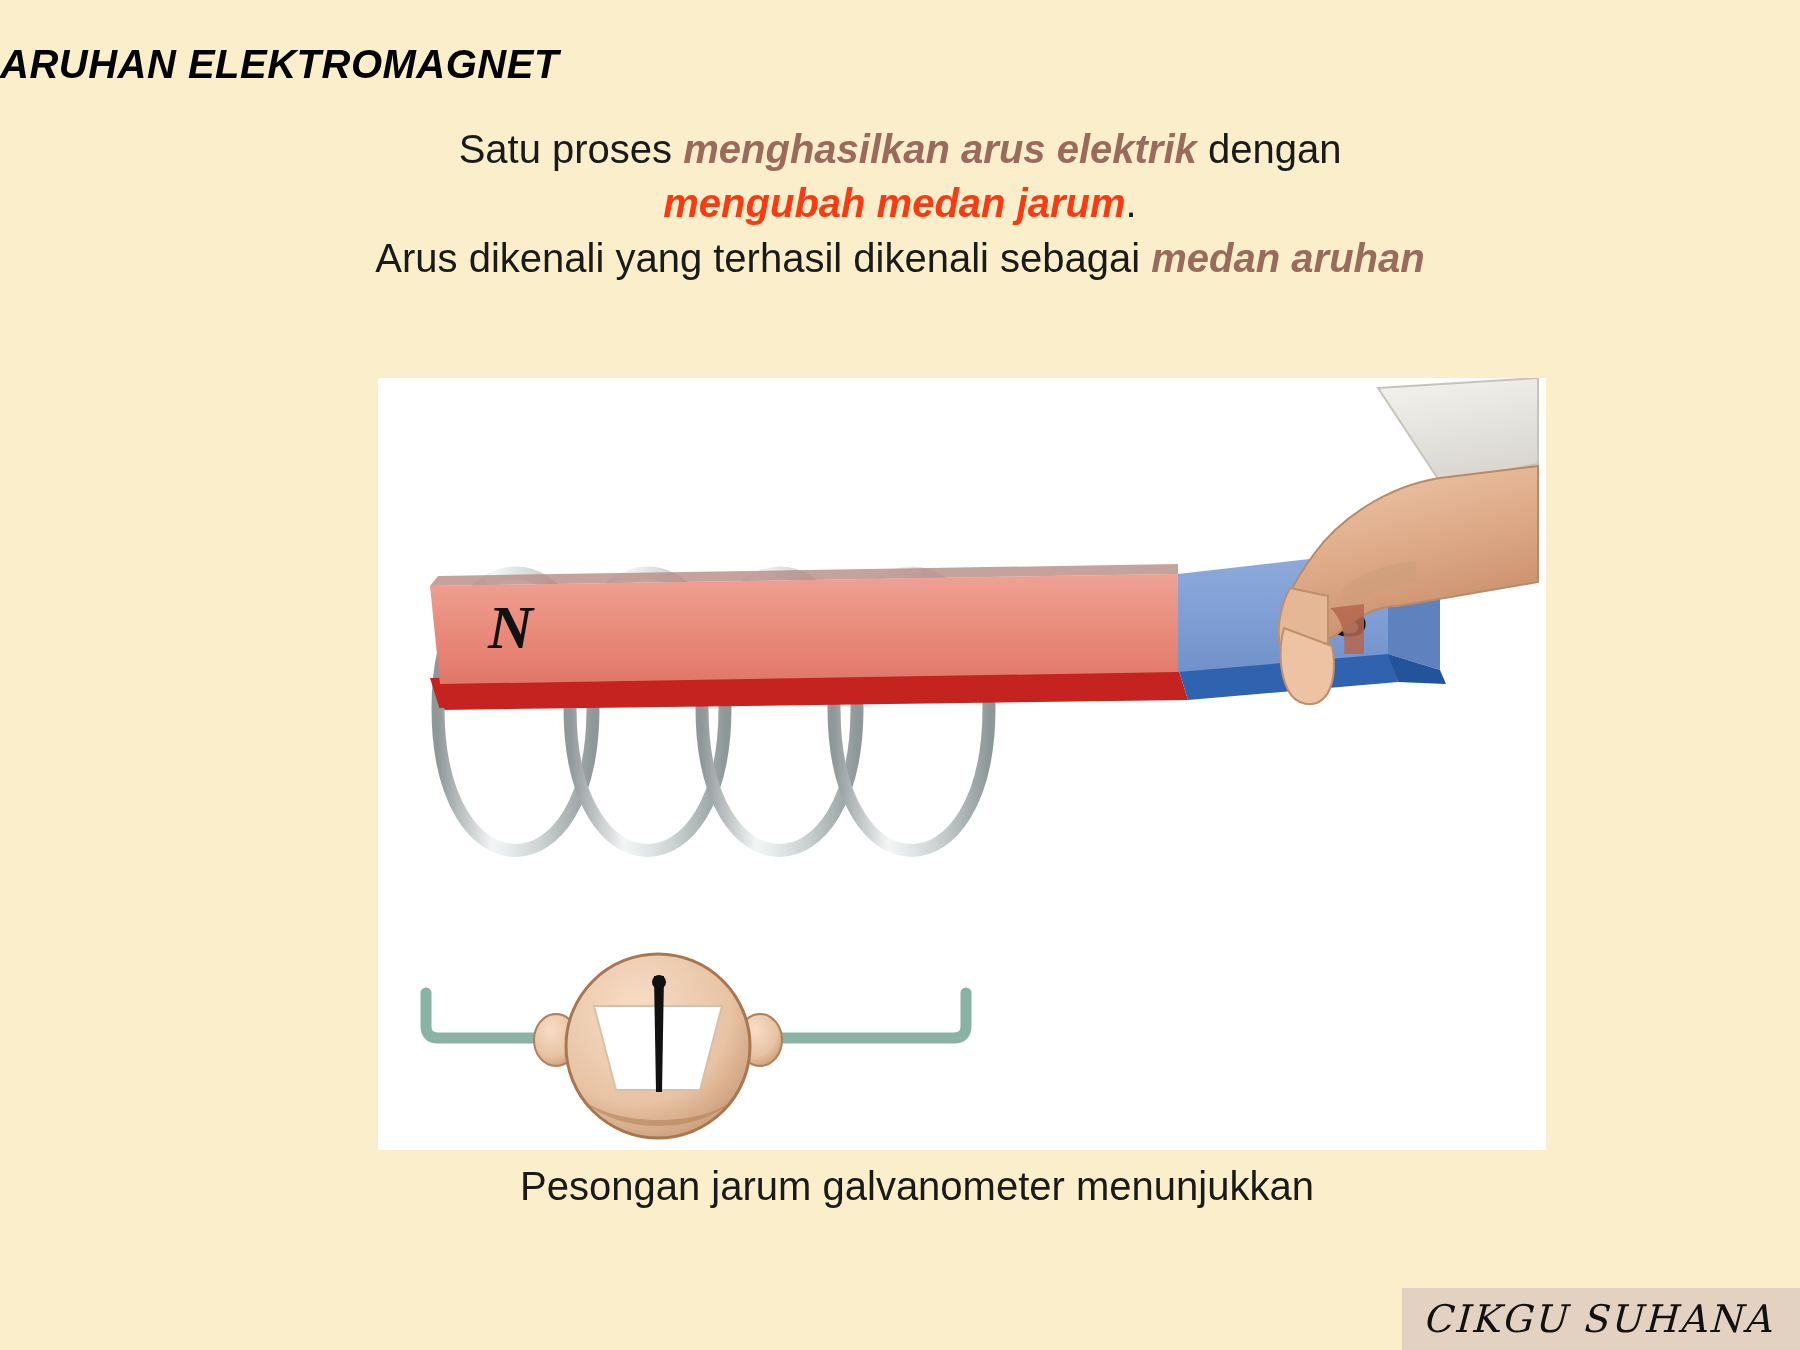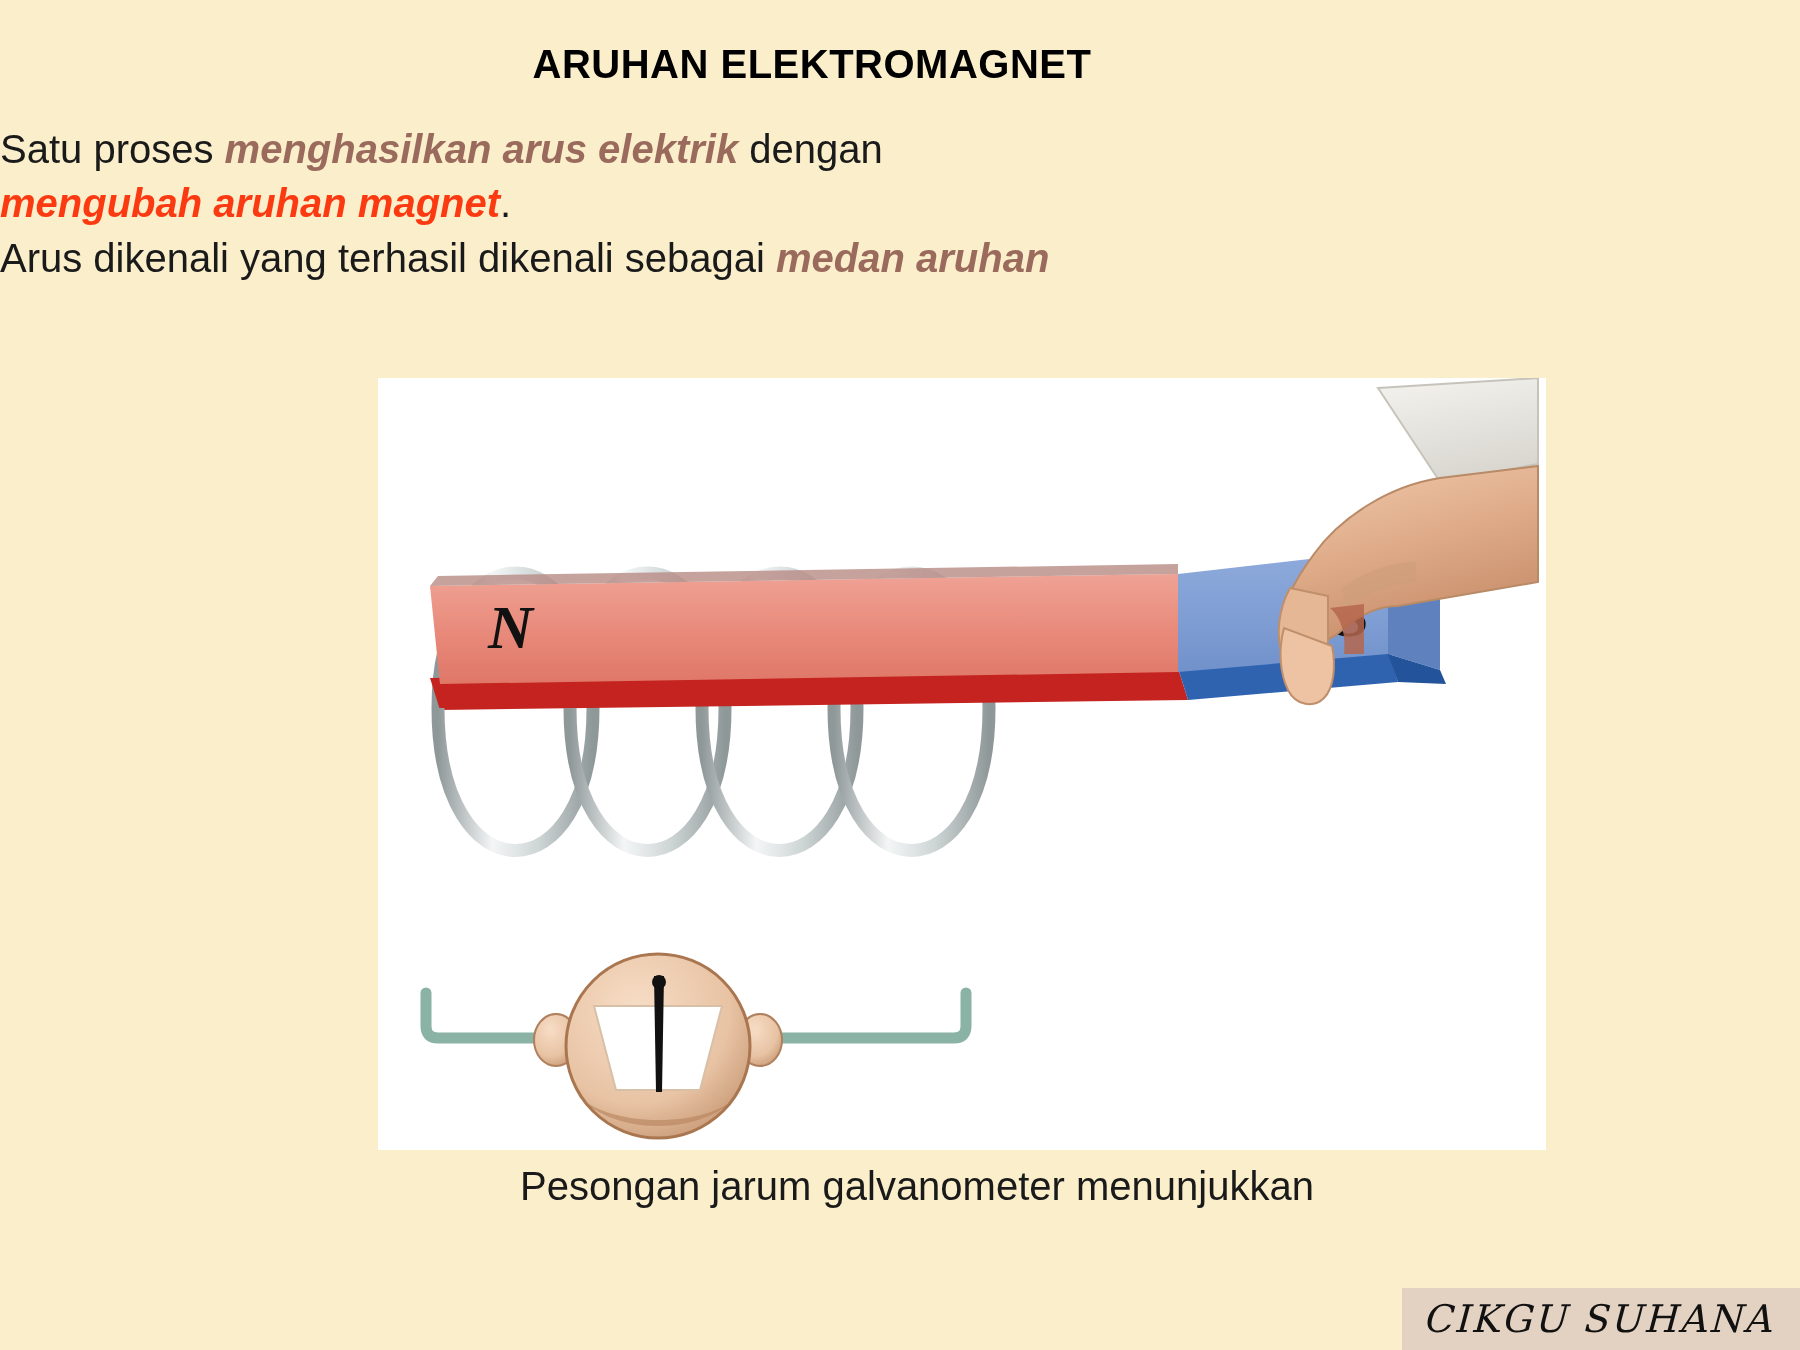--- a/index.html
+++ b/index.html
@@ -21,33 +21,35 @@
     background: #faeecb;
     box-sizing: border-box;
   }
 
   
   #title {
     position: absolute;
     top: 42px;
     left: 0;
     width: 1624px;
-    text-align: center;
+    text-align: left;
     font-size: 40px;
     font-weight: bold;
     color: #000000;
     letter-spacing: 0.5px;
+    font-style: italic;
   }
 
   
   #intro {
     position: absolute;
     top: 122px;
     left: 0;
     width: 1800px;
+    text-align: center;
     font-size: 40px;
     color: #1a1a1a;
     line-height: 1.36;
   }
   #intro .ln { display: block; white-space: nowrap; }
   .em-brown {
     color: #9a6a5c;
     font-style: italic;
     font-weight: bold;
   }
@@ -110,21 +112,21 @@
 </style>
 </head>
 <body>
 
 <div id="slide">
 
   <div id="title">ARUHAN ELEKTROMAGNET</div>
 
   <div id="intro">
     <span class="ln"><span>Satu proses </span><span class="em-brown">menghasilkan arus elektrik</span><span> dengan</span></span>
-    <span class="ln"><span class="em-red">mengubah aruhan magnet</span><span>.</span></span>
+    <span class="ln"><span class="em-red">mengubah medan jarum</span><span>.</span></span>
     <span class="ln"><span>Arus dikenali yang terhasil dikenali sebagai </span><span class="em-brown">medan aruhan</span></span>
   </div>
 
   <div id="figure-panel">
     <svg id="figure-svg" viewBox="0 0 1168 772" xmlns="http://www.w3.org/2000/svg">
 
       <defs>
 
         <linearGradient id="gradN" x1="0" y1="0" x2="0" y2="1">
           <stop offset="0" stop-color="#efa294"></stop>

